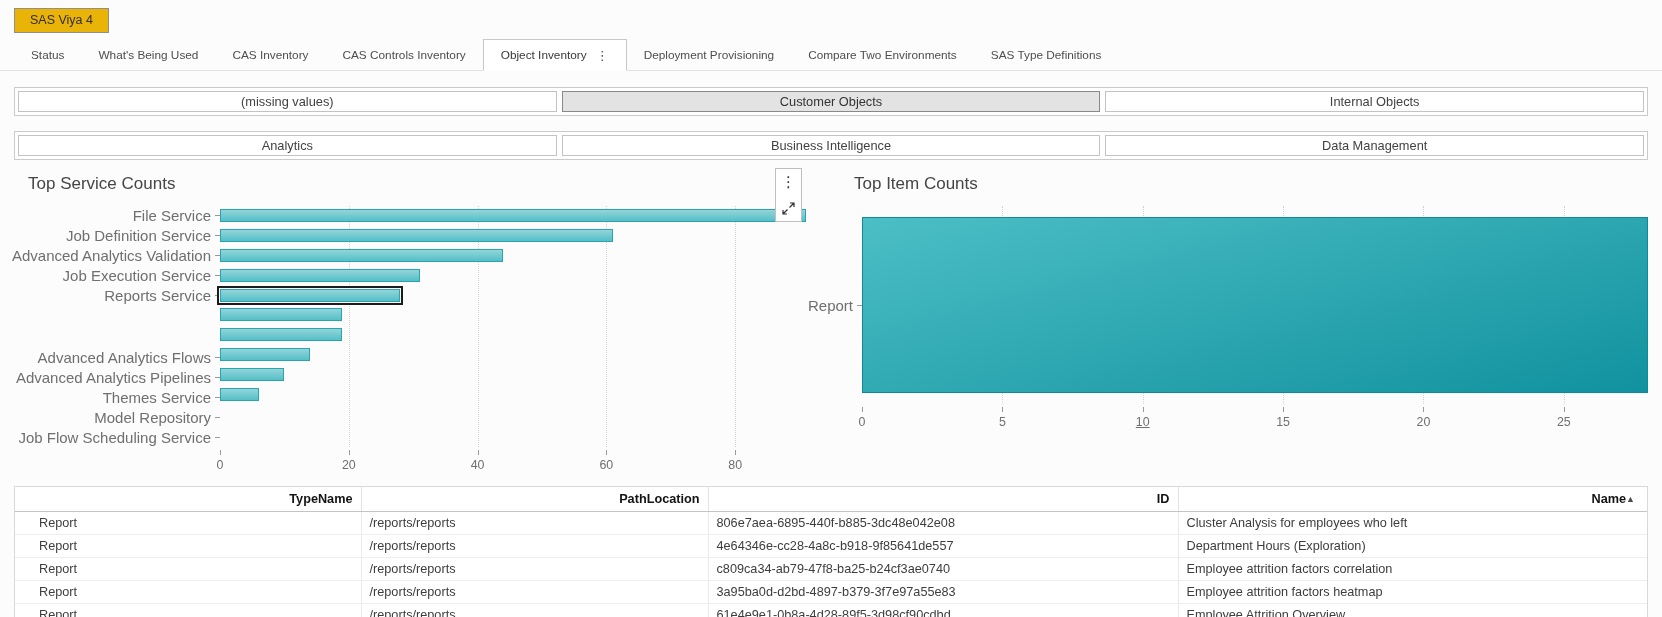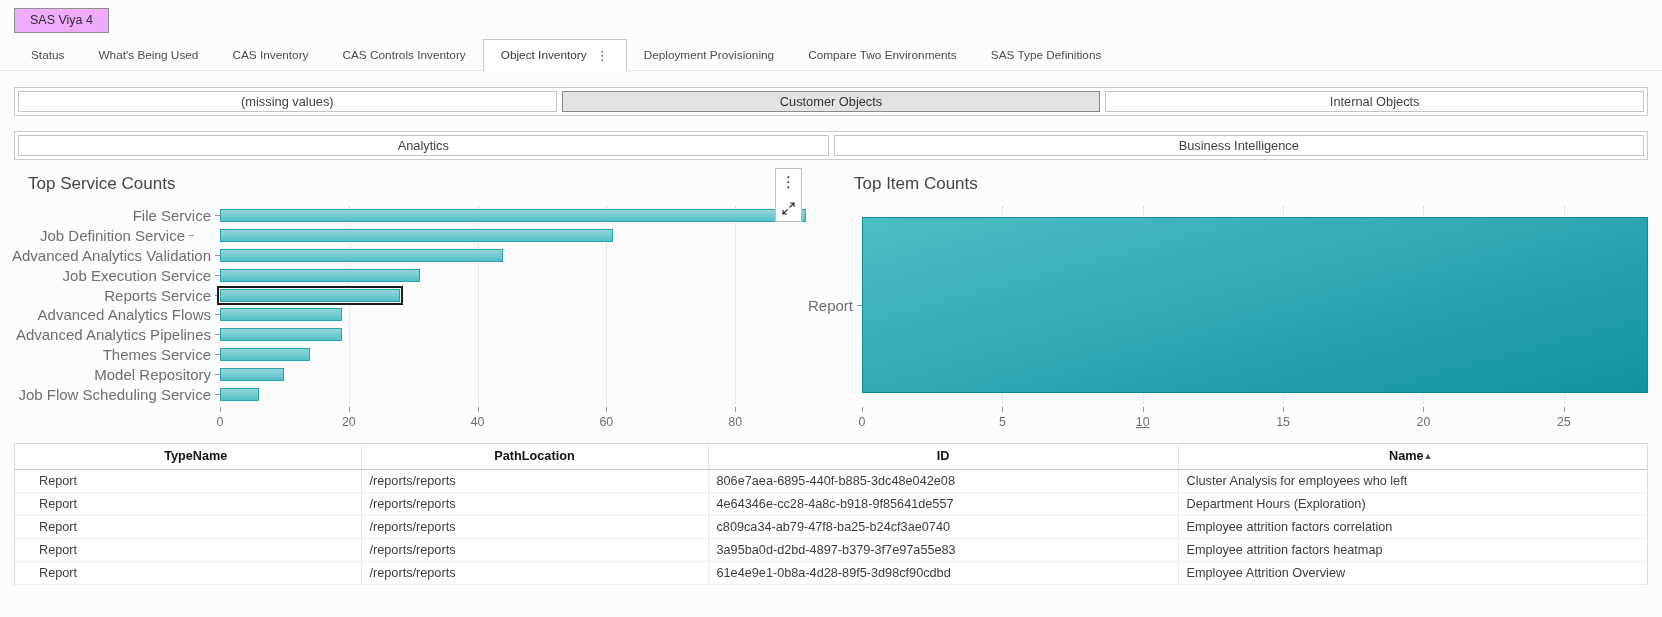--- a/index.html
+++ b/index.html
@@ -1,21 +1,21 @@
 <!DOCTYPE html>
 <html><head>
 <meta charset="utf-8">
 <style>
   * { box-sizing: border-box; margin:0; padding:0; }
   html,body { width:1662px; height:617px; overflow:hidden; }
   body { font-family:"Liberation Sans","DejaVu Sans",sans-serif; background:#fcfcfc; color:#333; }
 
   .titlebar { padding:8px 0 0 14px; }
   .app-chip { display:inline-block; padding:4px 15px 5px; font-size:12.5px; color:#2f2f2f;
-              background:#f0abfc; border:1px solid #8f8f8f; cursor:pointer; font-family:inherit; }
+              background:#eab308; border:1px solid #8f8f8f; cursor:pointer; font-family:inherit; }
 
   .tabbar { display:flex; align-items:stretch; margin-top:6px; padding:0 14px; border-bottom:1px solid #e2e2e2; }
   .tab { display:flex; align-items:center; gap:9px; padding:8px 17px; font-size:11.8px; color:#4d4d4d;
          cursor:pointer; white-space:nowrap; }
   .tab.active { background:#fff; border:1px solid #c8c8c8; border-bottom-color:#fff; margin-bottom:-1px; color:#383838; }
   .tab-kebab { font-size:13px; color:#555; line-height:1; }
 
   .content { padding:0 14px; }
 
   .btn-row { display:flex; gap:5px; padding:3px; border:1px solid #cacaca; background:#fff; }
@@ -55,21 +55,21 @@
   .xlabel { position:absolute; top:8px; transform:translateX(-50%); font-size:12.4px; color:#6f6f6f; }
 
   .table-wrap { margin-top:12px; border:1px solid #d9d9d9; border-bottom:none; background:#fff; }
   table.obj-table { width:100%; border-collapse:collapse; table-layout:fixed; }
   .obj-table th { text-align:left; font-size:12.7px; font-weight:bold; color:#141414; height:25px;
                   border-bottom:1px solid #c4c4c4; border-right:1px solid #e2e2e2; padding:0 8px; white-space:nowrap; }
   .obj-table td { font-size:12.7px; color:#3d3d3d; height:23px; border-bottom:1px solid #eeeeee;
                   border-right:1px solid #e9e9e9; padding:0 8px; white-space:nowrap; overflow:hidden; }
   .obj-table th:last-child, .obj-table td:last-child { border-right:none; }
   .obj-table th:first-child, .obj-table td:first-child { padding-left:24px; }
-  .th-inner { display:flex; align-items:center; justify-content:center; }
+  .th-inner { display:flex; align-items:center; justify-content:flex-end; }
   .sort-arrow { font-size:9px; color:#4a4a4a; margin-right:4px; }
 </style>
 </head>
 <body>
 
 <div class="page">
 
   <div class="titlebar">
     <span class="app-chip">SAS Viya 4</span>
   </div>
@@ -105,20 +105,21 @@
   <div class="content">
 
     <div class="btn-row first" id="filter-row-1">
         <button class="filter-btn">(missing values)</button>
         <button class="filter-btn selected">Customer Objects</button>
         <button class="filter-btn">Internal Objects</button>
       </div>
     <div class="btn-row second" id="filter-row-2">
         <button class="filter-btn">Analytics</button>
         <button class="filter-btn">Business Intelligence</button>
+        <button class="filter-btn">Data Management</button>
       </div>
 
     <div class="charts">
 
       <section class="chart chart-left">
         <h2 class="chart-title">Top Service Counts</h2>
         <div class="chart-toolbar">
           <button class="tool-btn">⋮</button>
           <button class="tool-btn">
             <svg width="13" height="13" viewBox="0 0 13 13" aria-hidden="true">
@@ -126,37 +127,37 @@
             </svg>
           </button>
         </div>
         <div class="hchart" id="plot-left">
             <div class="hchart-body">
               <div class="labels-col" style="width: 206px;">
                 <div class="label-row" style="height: 19.8px;">
                   <span class="ylabel">File Service</span>
                   <span class="ytick"></span>
                 </div>
-                <div class="label-row" style="height: 19.8px; justify-content: center;">
+                <div class="label-row" style="height: 19.8px;">
                   <span class="ylabel">Job Definition Service</span>
                   <span class="ytick"></span>
                 </div>
                 <div class="label-row" style="height: 19.8px;">
                   <span class="ylabel">Advanced Analytics Validation</span>
                   <span class="ytick"></span>
                 </div>
                 <div class="label-row" style="height: 19.8px;">
                   <span class="ylabel">Job Execution Service</span>
                   <span class="ytick"></span>
                 </div>
                 <div class="label-row" style="height: 19.8px;">
                   <span class="ylabel">Reports Service</span>
                   <span class="ytick"></span>
                 </div>
-                <div class="label-row" style="height: 19.8px;">
+                <div class="label-row" style="height: 19.8px; margin-top: 43px;">
                   <span class="ylabel">Advanced Analytics Flows</span>
                   <span class="ytick"></span>
                 </div>
                 <div class="label-row" style="height: 19.8px;">
                   <span class="ylabel">Advanced Analytics Pipelines</span>
                   <span class="ytick"></span>
                 </div>
                 <div class="label-row" style="height: 19.8px;">
                   <span class="ylabel">Themes Service</span>
                   <span class="ytick"></span>

